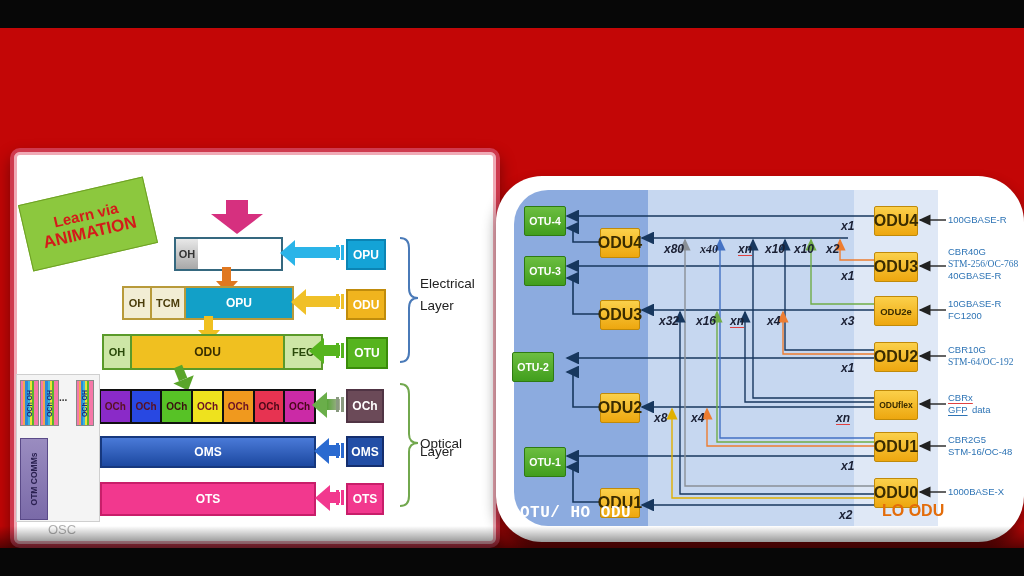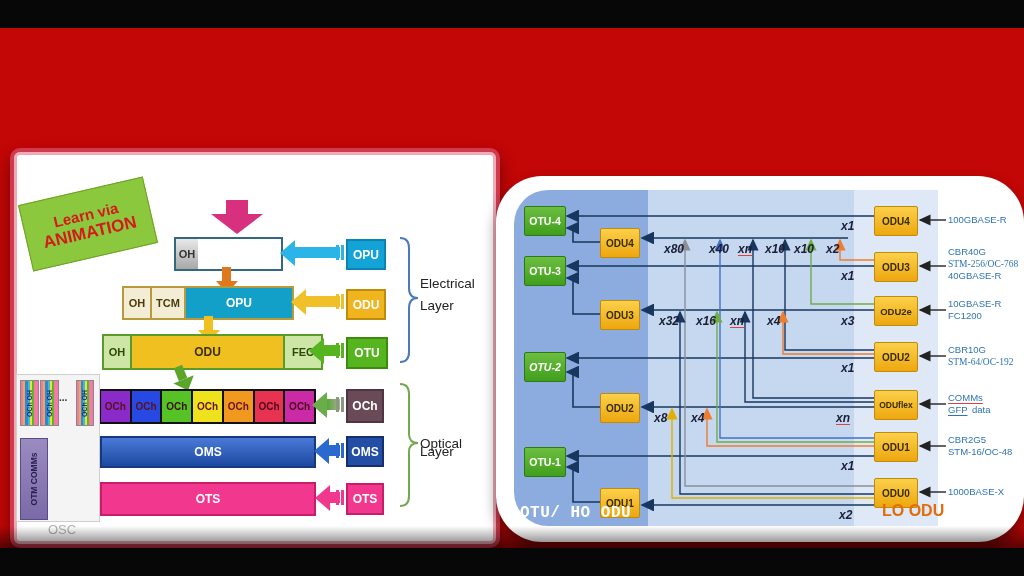--- a/index.html
+++ b/index.html
@@ -36,21 +36,21 @@
   #rightcard{position:absolute;left:496px;top:176px;width:528px;height:366px;background:#fff;
              border-radius:46px;box-shadow:0 8px 14px rgba(0,0,0,.45);}
   #bluepanel{position:absolute;left:18px;top:14px;width:424px;height:336px;
              border-radius:34px 0 0 34px;
              background:linear-gradient(90deg,#8cabdf 0 134px,#c6d7f0 134px 340px,#dfe8f6 340px 100%);}
   .gbox{position:absolute;width:40px;height:28px;background:linear-gradient(180deg,#6cbe40,#419e1d);
         border:1px solid #2e7a12;border-radius:2px;display:flex;align-items:center;justify-content:center;
         color:#fff;font-weight:700;font-size:10.5px;}
   .ybox{position:absolute;width:38px;height:28px;background:linear-gradient(180deg,#fbd04a,#eda70f);
         border:1px solid #c08a0a;border-radius:2px;display:flex;align-items:center;justify-content:center;
-        color:#3a2c00;font-weight:700;font-size:10px;}
+        color:#3a2c00;font-weight:700;font-size:16px;}
   .lobox{width:42px;}
   .mult{position:absolute;font-size:12px;font-weight:700;color:#1a1f33;font-style:italic;}
   .client{position:absolute;font-size:9.5px;line-height:12px;color:#2e74b5;white-space:nowrap;}
   .sq{text-decoration:underline;text-decoration-color:#e04040;text-underline-offset:2px;}
   .footerL{position:absolute;color:#fff;font-weight:700;font-size:16px;letter-spacing:.5px;}
   .footerR{position:absolute;color:#e36c0a;font-weight:700;font-size:16px;}
 </style>
 </head>
 <body>
 
@@ -210,38 +210,38 @@
       <path d="M450 90 L424 90" stroke="#222" stroke-width="1.4" fill="none" marker-end="url(#aK)"></path>
       <path d="M450 134 L424 134" stroke="#222" stroke-width="1.4" fill="none" marker-end="url(#aK)"></path>
       <path d="M450 180 L424 180" stroke="#222" stroke-width="1.4" fill="none" marker-end="url(#aK)"></path>
       <path d="M450 228 L424 228" stroke="#222" stroke-width="1.4" fill="none" marker-end="url(#aK)"></path>
       <path d="M450 270 L424 270" stroke="#222" stroke-width="1.4" fill="none" marker-end="url(#aK)"></path>
       <path d="M450 316 L424 316" stroke="#222" stroke-width="1.4" fill="none" marker-end="url(#aK)"></path>
     </svg>
 
     <div class="gbox" style="left:28px;top:30px;">OTU-4</div>
     <div class="gbox" style="left:28px;top:80px;">OTU-3</div>
-    <div class="gbox" style="left:28px;top:176px;font-style:italic;">OTU-2</div>
+    <div class="gbox" style="left:16px;top:176px;">OTU-2</div>
     <div class="gbox" style="left:28px;top:271px;">OTU-1</div>
 
     <div class="ybox" style="left:104px;top:52px;">ODU4</div>
     <div class="ybox" style="left:104px;top:124px;">ODU3</div>
     <div class="ybox" style="left:104px;top:217px;">ODU2</div>
     <div class="ybox" style="left:104px;top:312px;">ODU1</div>
 
     <div class="ybox lobox" style="left:378px;top:30px;">ODU4</div>
     <div class="ybox lobox" style="left:378px;top:76px;">ODU3</div>
     <div class="ybox lobox" style="left:378px;top:120px;font-size:9.5px;">ODU2e</div>
     <div class="ybox lobox" style="left:378px;top:166px;">ODU2</div>
     <div class="ybox lobox" style="left:378px;top:214px;font-size:8.5px;">ODUflex</div>
     <div class="ybox lobox" style="left:378px;top:256px;">ODU1</div>
     <div class="ybox lobox" style="left:378px;top:302px;">ODU0</div>
 
     <div class="mult" style="left:168px;top:66px;">x80</div>
-    <div class="mult" style="left:213px;top:66px;">x40</div>
+    <div class="mult" style="left:204px;top:66px;font-family:Liberation Serif, serif;">x40</div>
     <div class="mult sq" style="left:242px;top:66px;">xn</div>
     <div class="mult" style="left:269px;top:66px;">x10</div>
     <div class="mult" style="left:298px;top:66px;">x10</div>
     <div class="mult" style="left:330px;top:66px;">x2</div>
     <div class="mult" style="left:345px;top:43px;">x1</div>
     <div class="mult" style="left:163px;top:138px;">x32</div>
     <div class="mult" style="left:200px;top:138px;">x16</div>
     <div class="mult sq" style="left:234px;top:138px;">xn</div>
     <div class="mult" style="left:271px;top:138px;">x4</div>
     <div class="mult" style="left:345px;top:138px;">x3</div>
@@ -254,21 +254,21 @@
     <div class="mult" style="left:343px;top:332px;">x2</div>
 
     <div class="client" style="left:452px;top:38px;">100GBASE-R</div>
     <div class="client" style="left:452px;top:70px;">CBR40G</div>
     <div class="client" style="left:452px;top:82px;font-family:Liberation Serif, serif;">STM-256/OC-768</div>
     <div class="client" style="left:452px;top:94px;">40GBASE-R</div>
     <div class="client" style="left:452px;top:122px;text-align:right;">10GBASE-R</div>
     <div class="client" style="left:452px;top:134px;">FC1200</div>
     <div class="client" style="left:452px;top:168px;">CBR10G</div>
     <div class="client" style="left:452px;top:180px;font-family:Liberation Serif, serif;">STM-64/OC-192</div>
-    <div class="client sq" style="left:452px;top:216px;">COMMs</div>
+    <div class="client sq" style="left:452px;top:216px;">CBRx</div>
     <div class="client sq" style="left:452px;top:228px;text-decoration:underline;">GFP</div>
     <div class="client" style="left:476px;top:228px;">data</div>
     <div class="client" style="left:452px;top:258px;">CBR2G5</div>
     <div class="client" style="left:452px;top:270px;">STM-16/OC-48</div>
     <div class="client" style="left:452px;top:310px;">1000BASE-X</div>
 
     <div class="footerL" style="left:24px;top:328px;font-family:Liberation Mono, monospace;">OTU/ HO ODU</div>
     <div class="footerR" style="left:386px;top:326px;">LO ODU</div>
   </div>
 

